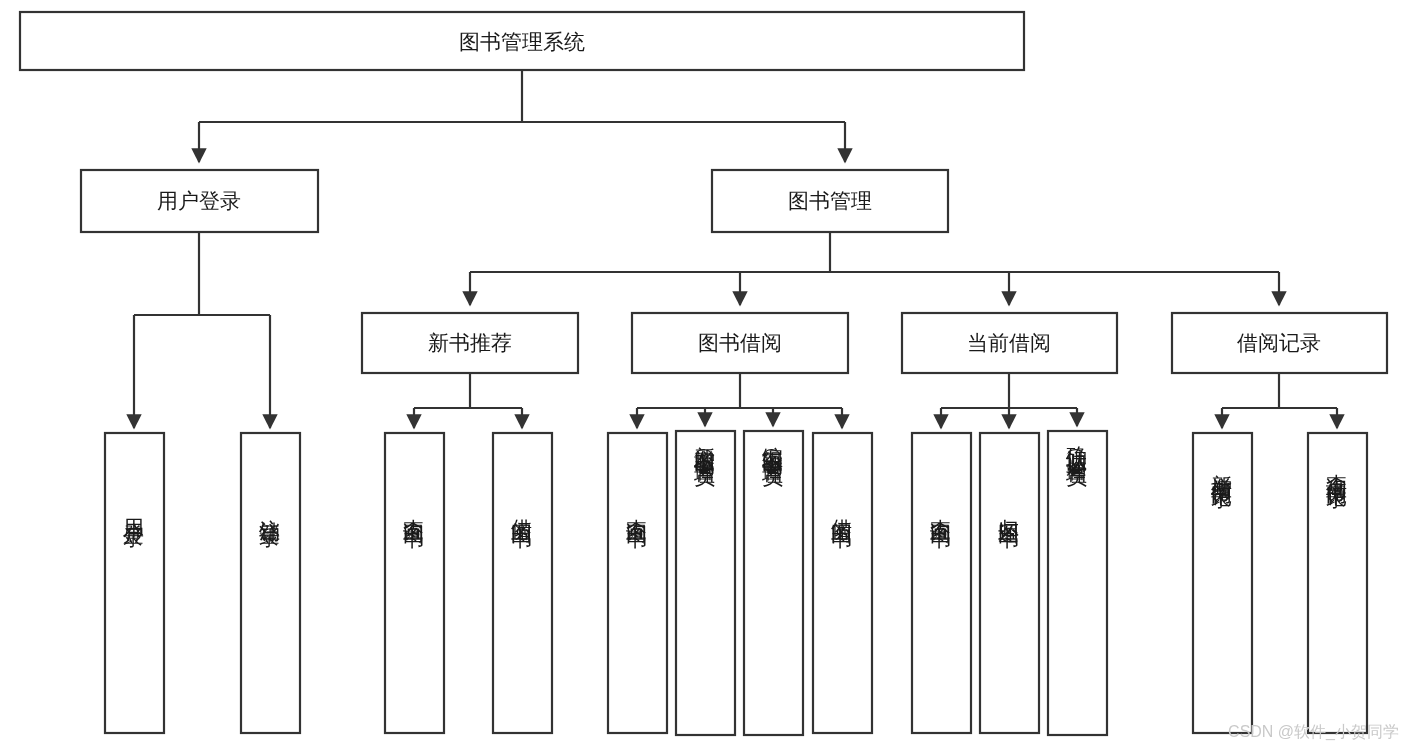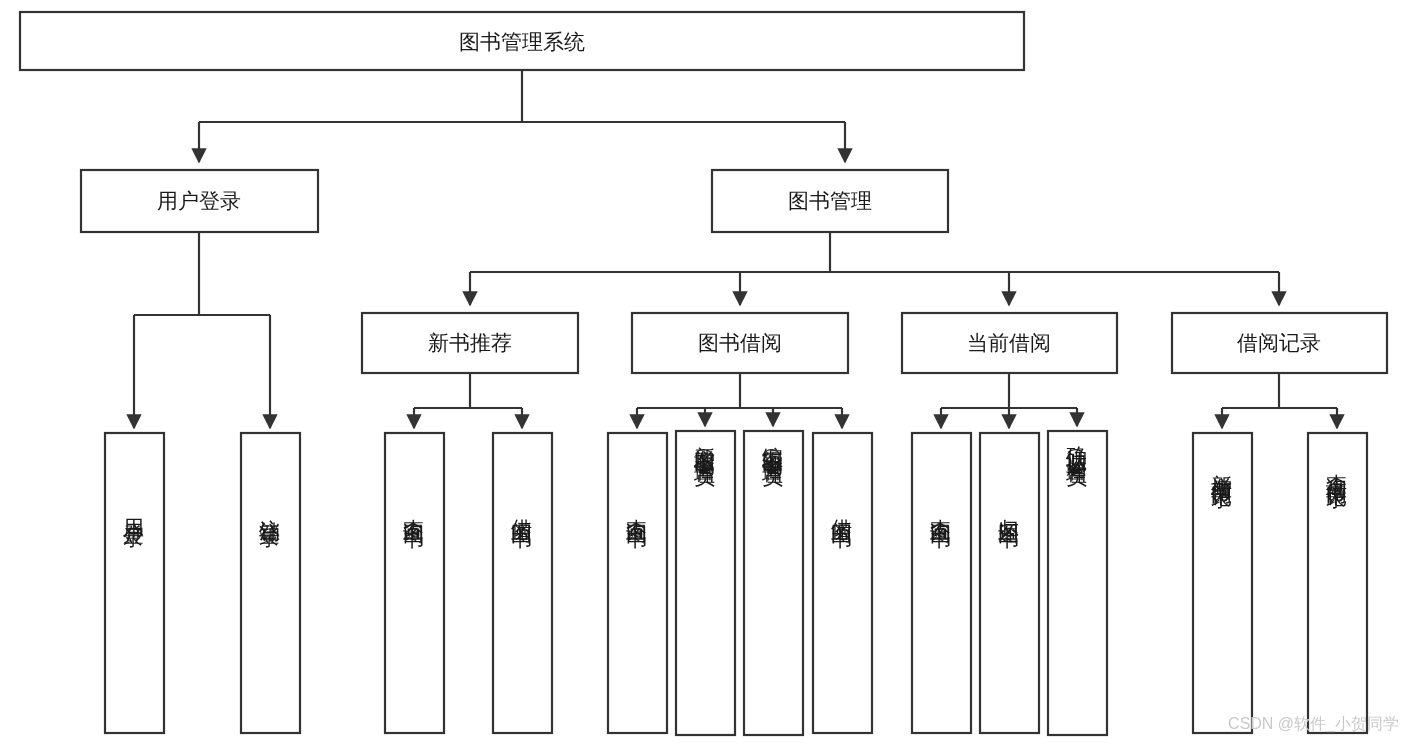--- a/index.html
+++ b/index.html
@@ -14,21 +14,21 @@
     font-size:21px;fill:#1a1a1a;text-anchor:middle;dominant-baseline:middle;
   }
   .leaf-label{
     font-family:"Liberation Sans","DejaVu Sans",sans-serif;
     font-size:21px;fill:#1a1a1a;text-anchor:middle;
     writing-mode:vertical-rl;glyph-orientation-vertical:0;
     letter-spacing:3px;
   }
   .edge{stroke:#333333;stroke-width:2.2;fill:none;}
   .watermark{
-    position:absolute;right:6px;bottom:12px;
+    position:absolute;right:6px;bottom:4px;
     font-family:"Liberation Sans","DejaVu Sans",sans-serif;
     font-size:16px;color:#c9c9c9;white-space:nowrap;
     user-select:none;pointer-events:none;
   }
 </style>
 </head>
 <body>
 
 <svg id="diagram" viewBox="0 0 1405 747">
   <defs>

